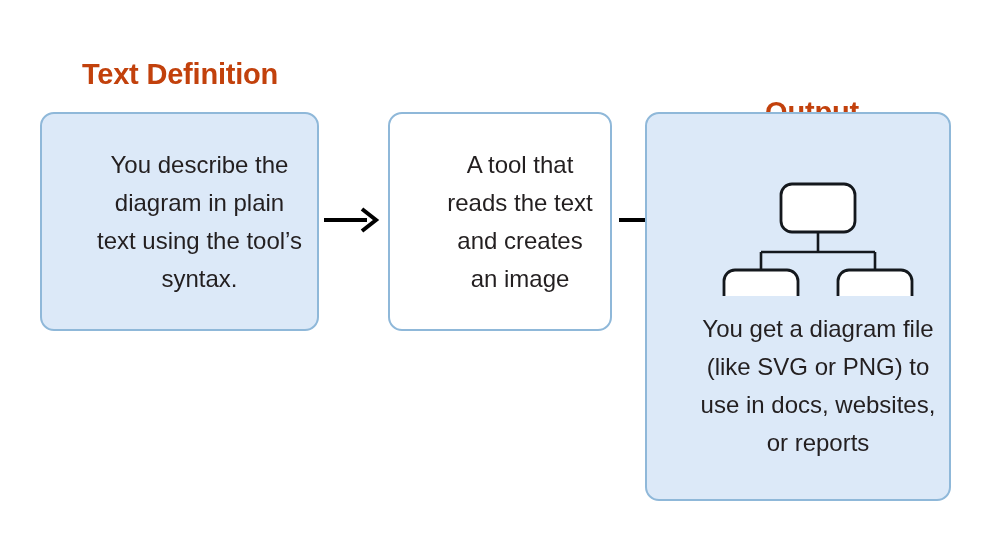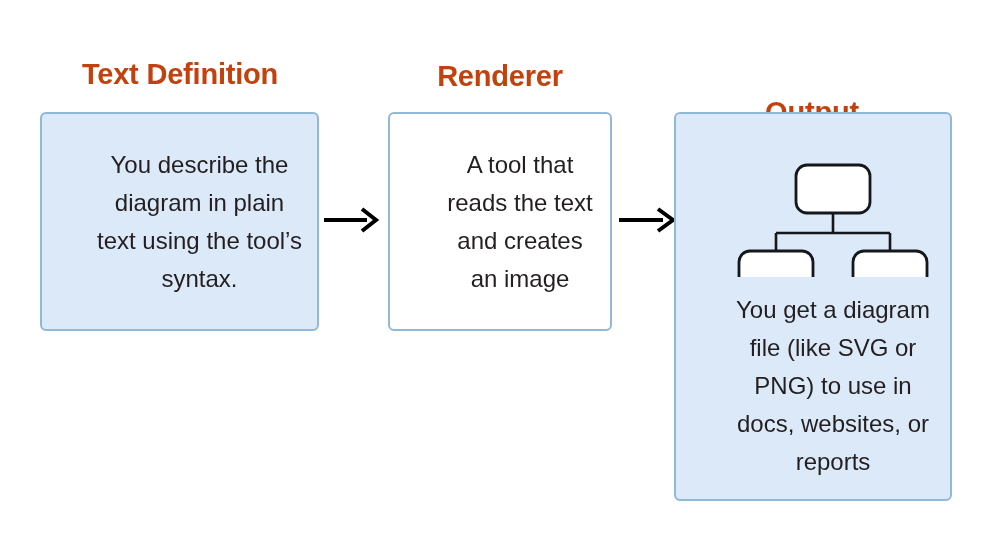--- a/index.html
+++ b/index.html
@@ -32,34 +32,34 @@
     white-space: nowrap;
   }
   #title-text-definition { left: 40px;  top: 58px; width: 280px; }
   #title-renderer        { left: 388px; top: 60px; width: 224px; }
   #title-output          { left: 683px; top: 58px; width: 258px; margin-top: 38px; }
 
   
   .stage-box {
     position: absolute;
     box-sizing: border-box;
-    border-radius: 6px;
+    border-radius: 14px;
     border: 2px solid #8fb8d9;
     display: flex;
     flex-direction: column;
     align-items: center;
     justify-content: center;
     padding-left: 40px;
   }
   .stage-box.filled { background: #dce9f8; }
   .stage-box.plain  { background: #ffffff; align-items: center; }
 
   #box-text-definition { left: 40px;  top: 112px; width: 279px; height: 219px; }
   #box-renderer        { left: 388px; top: 112px; width: 224px; height: 219px; }
-  #box-output          { left: 674px; top: 112px; width: 278px; height: 389px; }
+  #box-output          { left: 645px; top: 112px; width: 306px; height: 389px; }
 
   .box-text {
     font-size: 24px;
     line-height: 38px;
     color: #231f20;
     text-align: center;
     padding: 0 14px;
   }
   #box-output .box-text {
     padding: 0 10px;
@@ -92,21 +92,20 @@
     <div class="box-text">You describe the diagram in plain text using the tool’s syntax.</div>
   </div>
 
   <div class="arrow" id="arrow-1">
     <svg width="60" height="40" viewBox="0 0 60 40" aria-hidden="true">
       <line x1="2" y1="20" x2="45" y2="20" stroke="#000000" stroke-width="4"></line>
       <polyline points="40,9 54,20 40,31" fill="none" stroke="#000000" stroke-width="4" stroke-linecap="butt" stroke-linejoin="miter"></polyline>
     </svg>
   </div>
 
-  <div class="col-title" id="title-renderer">Renderer</div>
 
   <div class="stage-box plain" id="box-renderer">
     <div class="box-text">A tool that reads the text and creates an image</div>
   </div>
 
   <div class="arrow" id="arrow-2">
     <svg width="62" height="40" viewBox="0 0 62 40" aria-hidden="true">
       <line x1="2" y1="20" x2="46" y2="20" stroke="#000000" stroke-width="4"></line>
       <polyline points="41,9 56,20 41,31" fill="none" stroke="#000000" stroke-width="4" stroke-linecap="butt" stroke-linejoin="miter"></polyline>
     </svg>

